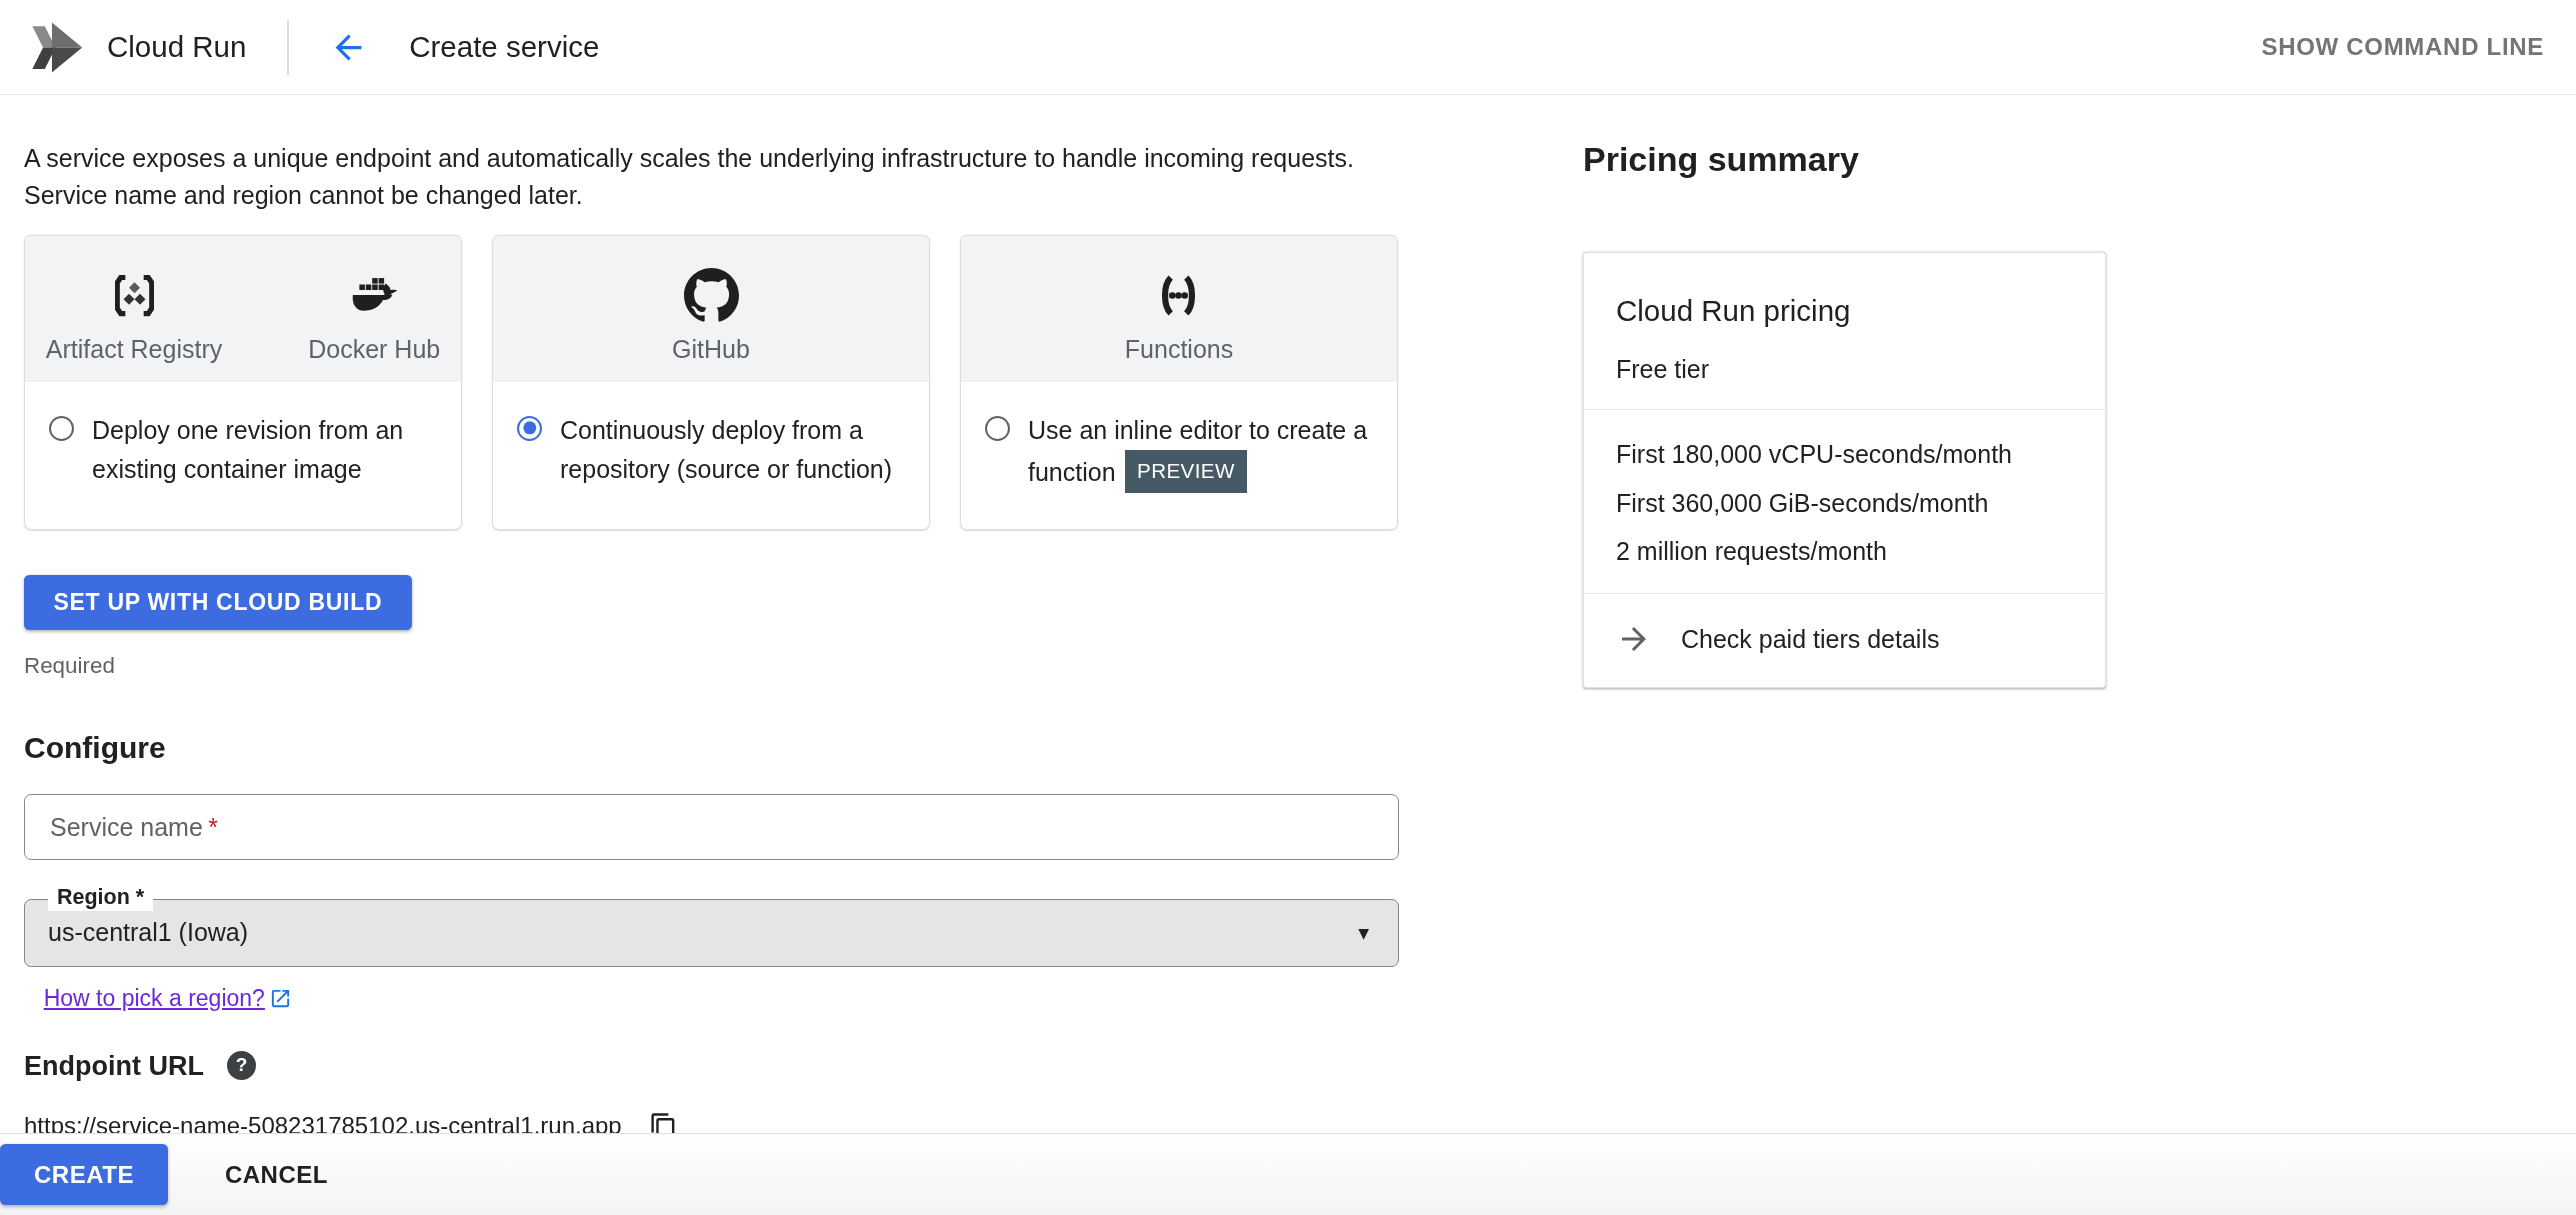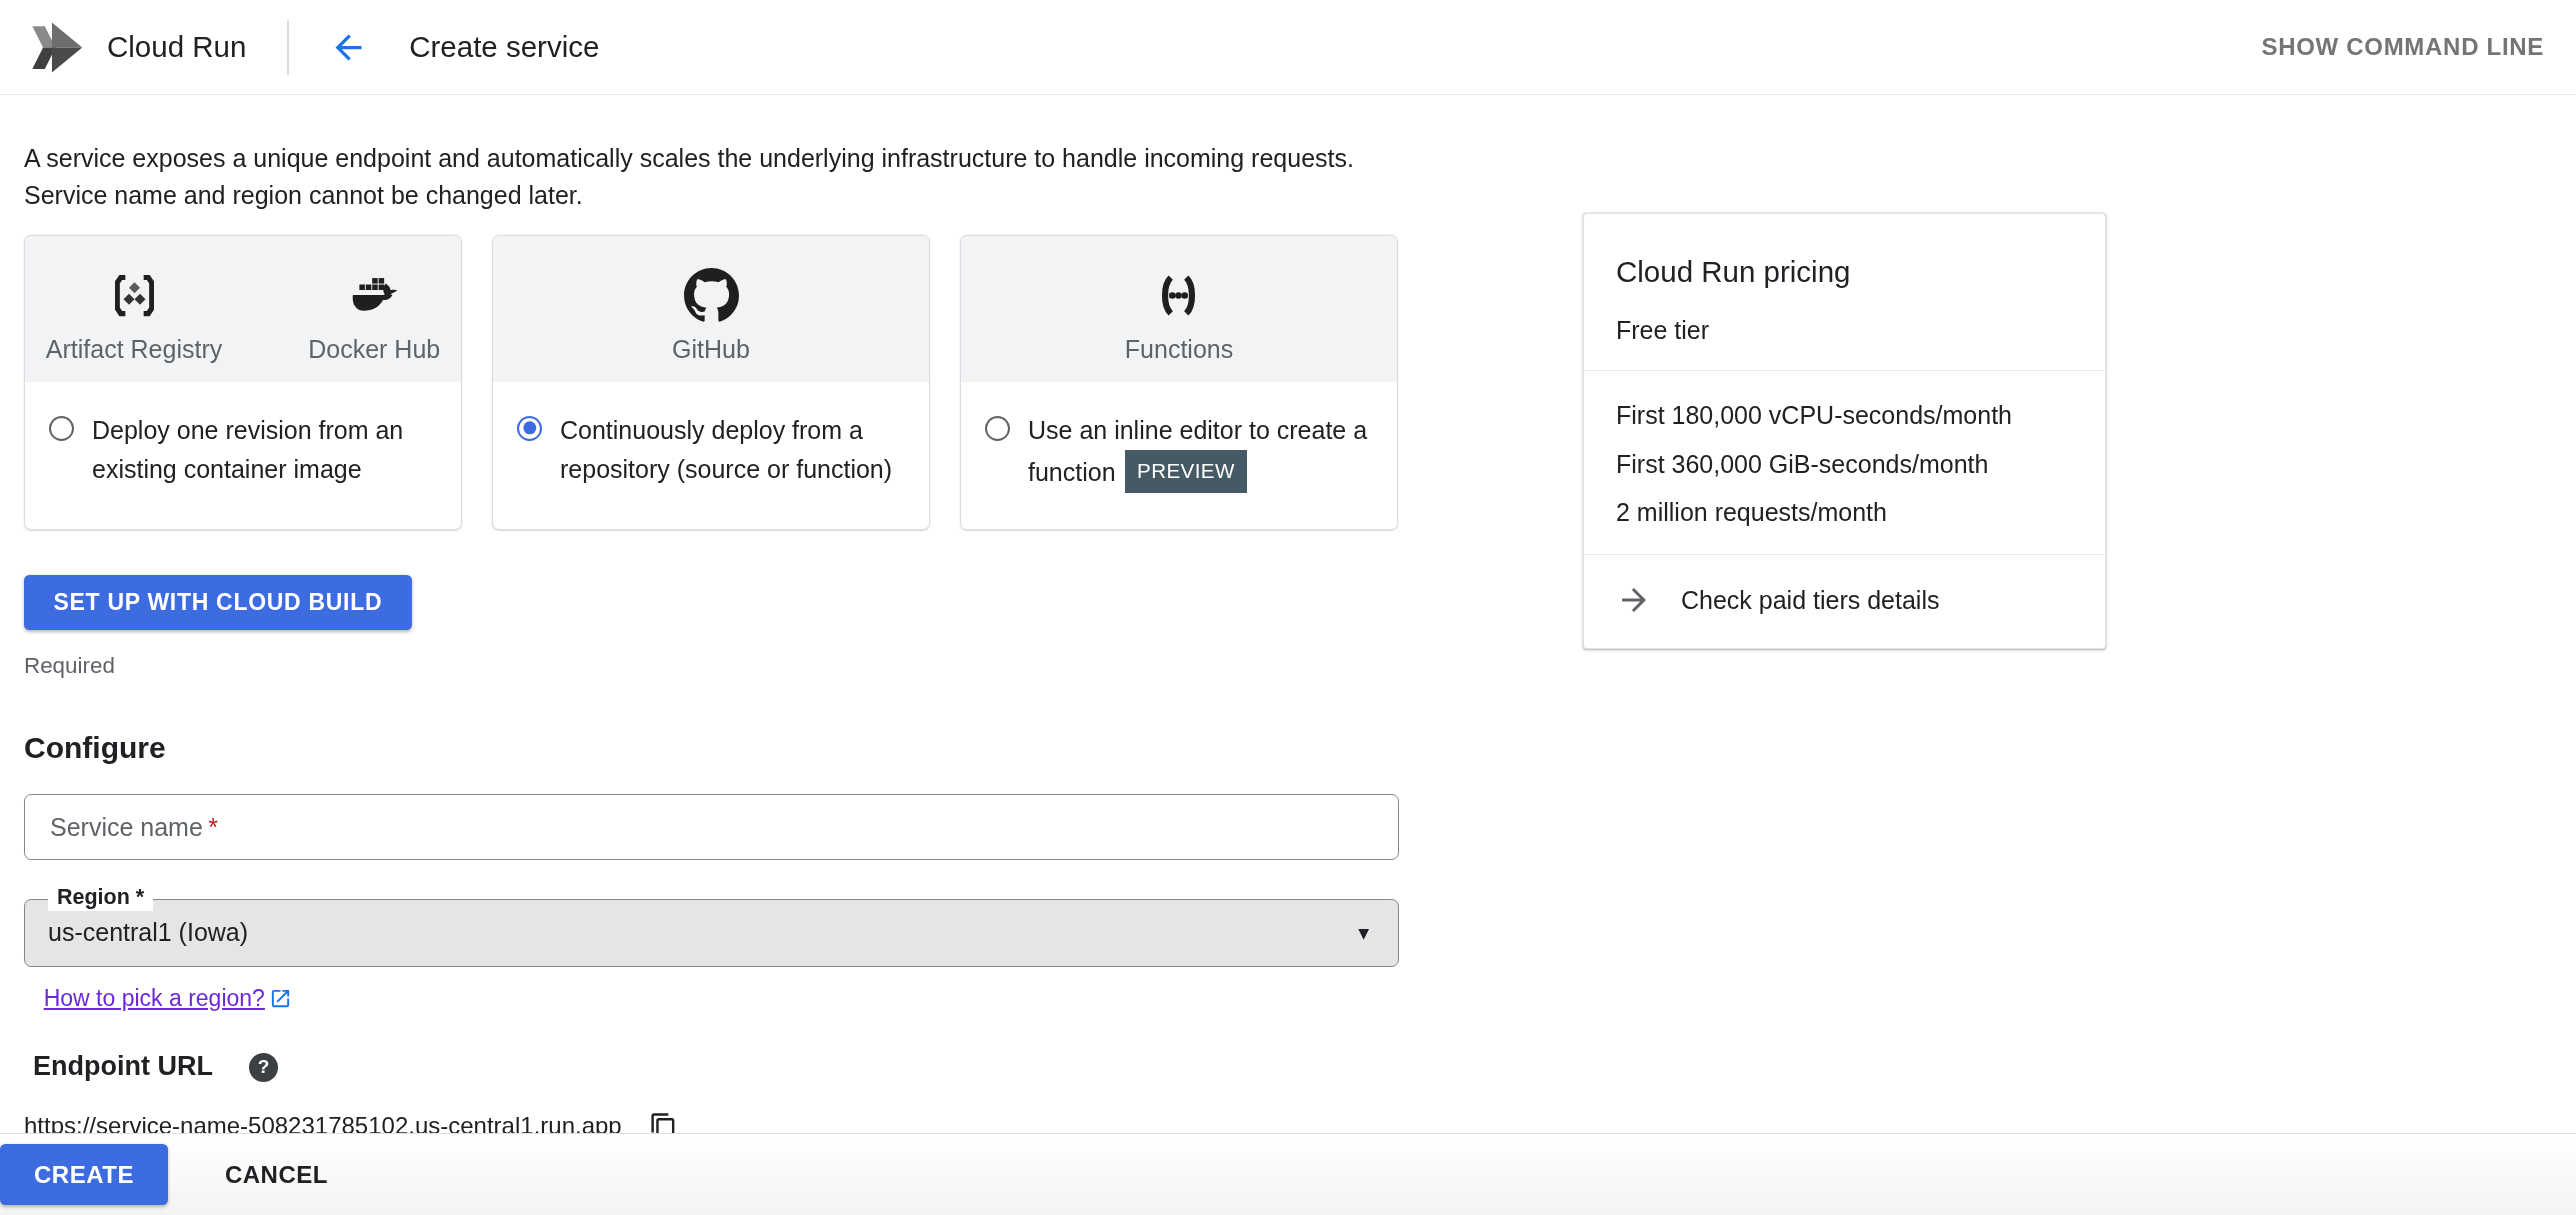--- a/index.html
+++ b/index.html
@@ -92,21 +92,21 @@
     font-size:21.5px; font-weight:700; color:#202124; line-height:1.2;
   }
   .select-value { font-size:25px; color:#202124; line-height:64px; padding-left:23px; }
   .caret { position:absolute; right:29px; top:50%; transform:translateY(-50%);
     font-size:21.5px; color:#202124; }
   .help-link {
     margin:18px 0 0 19.7px; display:inline-flex; align-items:center; gap:4px;
     color:#6d28d9; font-size:23px; text-decoration:none; cursor:pointer;
   }
   .help-link .lnk-txt { text-decoration:underline; }
-  .endpoint-row { margin-top:39px; display:flex; align-items:flex-end; gap:36px;margin-left:9px; }
+  .endpoint-row { margin-top:39px; display:flex; align-items:flex-start; gap:23px; }
   .endpoint-h { font-size:27px; font-weight:700; color:#202124; }
   .help-icon {
     width:29px; height:29px; border-radius:50%; background:#3c4043; color:#fff;
     font-size:19px; font-weight:700; display:flex; align-items:center;
     justify-content:center; cursor:pointer; border:none;
     font-family:"Liberation Sans", sans-serif;
   }
   .url-row { margin-top:30px; display:flex; align-items:center; gap:27px; }
   .url-text { font-size:24px; color:#202124; }
   .icon-btn { border:none; background:none; cursor:pointer; display:flex; align-items:center; }
@@ -271,20 +271,21 @@
       <span class="url-text">https://service-name-508231785102.us-central1.run.app</span>
       <button class="icon-btn">
         <svg width="29" height="29" viewBox="0 0 24 24">
           <path d="M16 1H4c-1.1 0-2 .9-2 2v14h2V3h12V1zm3 4H8c-1.1 0-2 .9-2 2v14c0 1.1.9 2 2 2h11c1.1 0 2-.9 2-2V7c0-1.1-.9-2-2-2zm0 16H8V7h11v14z" fill="#202124"></path>
         </svg>
       </button>
     </div>
   </div>
 
   <div class="right-col">
+    <h2 class="pricing-h">Pricing summary</h2>
     <div class="pricing-card">
       <div class="pc-head">
         <div class="pc-title">Cloud Run pricing</div>
         <div class="pc-tier">Free tier</div>
       </div>
       <hr class="pc-div">
       <div class="pc-items">
         <p>First 180,000 vCPU-seconds/month</p>
         <p>First 360,000 GiB-seconds/month</p>
         <p>2 million requests/month</p>

